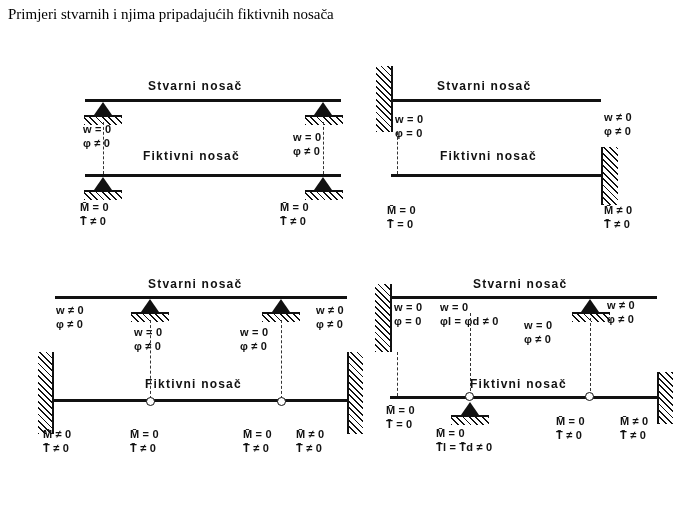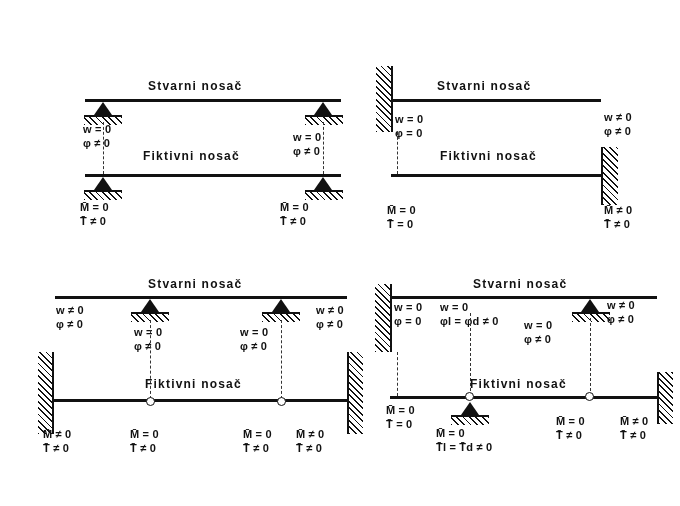--- a/index.html
+++ b/index.html
@@ -19,20 +19,21 @@
   .wallR{border-right:2.5px solid #111;}
   .wallL{border-left:2.5px solid #111;}
   .vdash{width:0;border-left:1px dashed #333;}
   .hinge{width:9px;height:9px;border:1.5px solid #111;border-radius:50%;background:#fff;box-sizing:border-box;}
 </style>
 </head>
 <body>
 
 <div id="page">
 
+  <div id="doc-title">Primjeri stvarnih i njima pripadajućih fiktivnih nosača</div>
 
   <div class="panel" style="left:40px;top:60px;width:310px;height:190px;">
     <div class="btitle" style="left:108px;top:19px;">Stvarni nosač</div>
     <div class="beam" style="left:45px;top:39px;width:256px;"></div>
     <div class="tri" style="left:54px;top:42px;"></div>
     <div class="hatch pad" style="left:44px;top:55px;width:38px;"></div>
     <div class="tri" style="left:274px;top:42px;"></div>
     <div class="hatch pad" style="left:265px;top:55px;width:38px;"></div>
     <div class="vdash" style="left:63px;top:62px;height:52px;"></div>
     <div class="vdash" style="left:283px;top:62px;height:52px;"></div>

